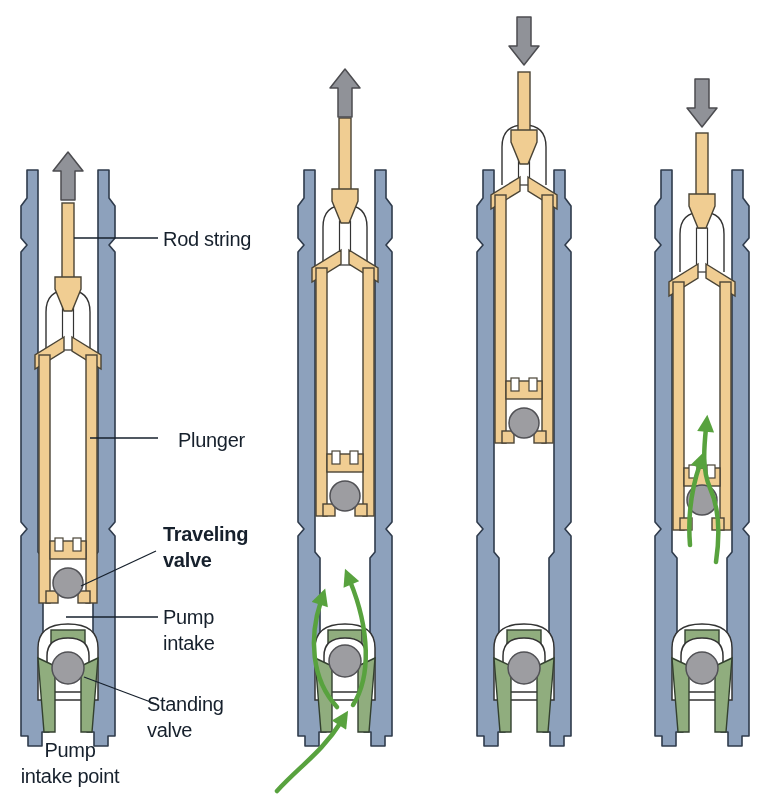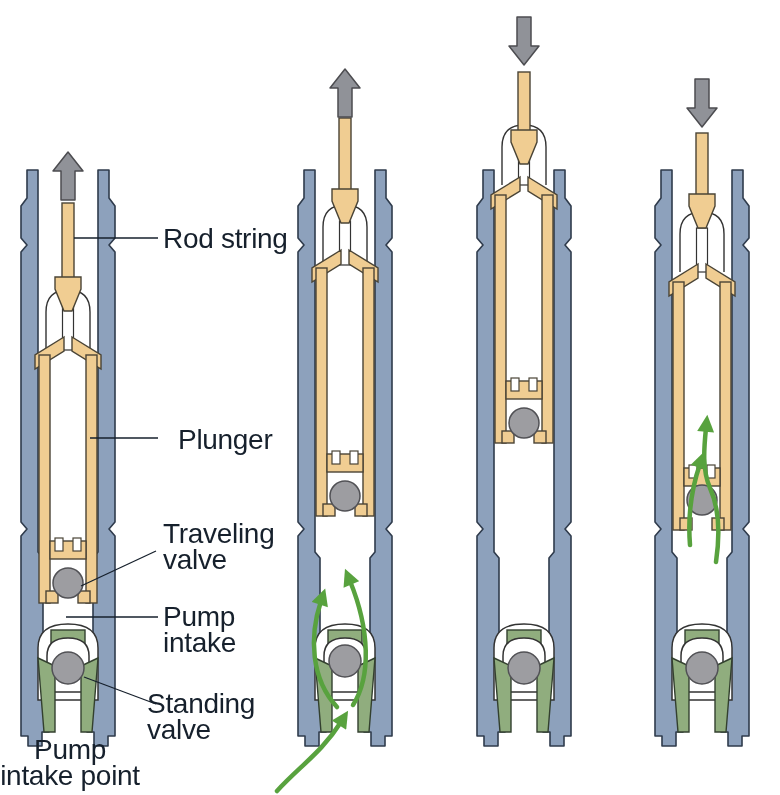--- a/index.html
+++ b/index.html
@@ -2,21 +2,21 @@
 <html><head>
 <meta charset="utf-8">
 <style>
   html,body{margin:0;padding:0;}
   body{
     width:780px;height:795px;position:relative;background:#ffffff;
     font-family:"Liberation Sans",sans-serif;overflow:hidden;
   }
   #art{position:absolute;left:0;top:0;}
   .lbl{
-    position:absolute;font-size:28px;line-height:26px;color:#16202c;
+    position:absolute;font-size:20px;line-height:26px;color:#16202c;
     letter-spacing:-0.3px;white-space:nowrap;
   }
   .lbl.center{text-align:center;white-space:normal;}
   .lbl span{display:block;}
 </style>
 </head>
 <body>
 
 <svg id="art" width="780" height="795" viewBox="0 0 780 795">
   <defs>
@@ -133,21 +133,21 @@
     <path d="M 81 586 L 156 551"></path>
     <path d="M 66 617 H 158"></path>
     <path d="M 84 677 L 156 704"></path>
   </g>
 </svg>
 
 <div class="lbl" style="left:163px;top:226px;">Rod string</div>
 
 <div class="lbl" style="left:178px;top:427px;">Plunger</div>
 
-<div class="lbl" style="left:163px;top:521px;">
+<div class="lbl" style="left:163px;top:521px;font-weight:bold;">
   <span>Traveling</span>
   <span>valve</span>
 </div>
 
 <div class="lbl" style="left:163px;top:604px;">
   <span>Pump</span>
   <span>intake</span>
 </div>
 
 <div class="lbl" style="left:147px;top:691px;">

